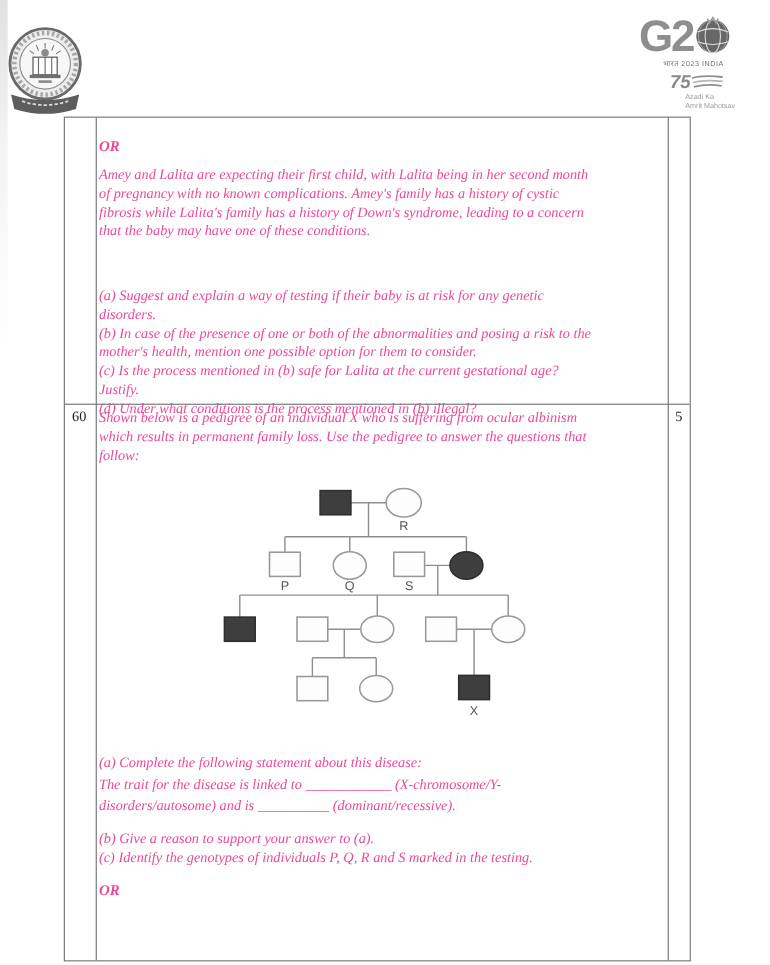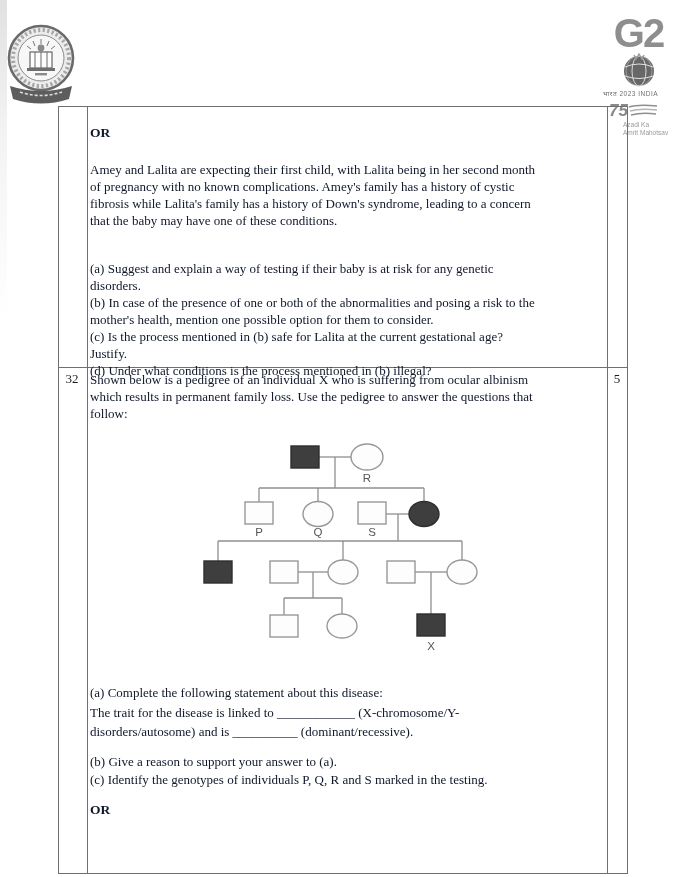--- a/index.html
+++ b/index.html
@@ -9,38 +9,38 @@
     font-family:"Liberation Serif", serif;
   }
   .scan-edge{
     position:absolute;left:0;top:0;width:7px;height:320px;
     background:linear-gradient(to bottom,#c9c9c9 0%,#e9e9e9 40%,#ffffff 100%);
     opacity:.55;
   }
   
   .cbse-logo{position:absolute;left:6px;top:22px;}
   .g20{position:absolute;left:581px;top:14px;width:115px;font-family:"Liberation Sans",sans-serif;}
-  .g20-row{display:flex;align-items:center;flex-direction:column;}
+  .g20-row{display:flex;align-items:flex-start;}
   .g20-g2{font-size:40px;font-weight:bold;color:#8e8e8e;letter-spacing:-2px;line-height:38px;}
   .g20-india{font-size:6.5px;color:#6f6f6f;letter-spacing:.5px;padding-left:22px;margin-top:1px;white-space:nowrap;}
   .amrit{margin-top:5px;padding-left:28px;}
   .amrit-row{display:flex;align-items:flex-start;}
   .amrit-75{font-size:17px;font-style:italic;font-weight:bold;color:#8a8a8a;line-height:15px;}
   .amrit-text{font-size:6.5px;color:#9a9a9a;line-height:7.5px;margin-top:2px;padding-left:14px;}
   
   .doc-table{position:absolute;left:58px;top:106px;width:568px;height:766px;border:1px solid #6f6f6f;}
   .vline{position:absolute;top:0;bottom:0;width:1px;background:#6f6f6f;}
   .vline.c1{left:28px;}
   .vline.c2{left:548px;}
   .hline{position:absolute;left:0;right:0;height:1px;background:#6f6f6f;top:260px;}
   
-  .txt{position:absolute;left:90px;font-size:13px;line-height:17px;white-space:pre;color:#0f172a;}
+  .txt{position:absolute;left:90px;font-size:13px;line-height:17px;white-space:pre;color:#ec4899;font-style:italic;}
   .bold{font-weight:bold;font-size:13.5px;}
   .or-top{top:124px;}
-  .q-or-intro{top:161px;}
+  .q-or-intro{top:150px;}
   .q-or-parts{top:260px;}
   .qnum{position:absolute;left:58px;width:28px;top:371px;text-align:center;font-size:13px;}
   .qmark{position:absolute;left:607px;width:20px;top:371px;text-align:center;font-size:13px;}
   .q32-intro{top:371px;}
   .q32-parta{top:683px;line-height:19.5px;}
   .q32-partsbc{top:753px;line-height:17.5px;}
   .or-bottom{top:801px;}
   
   .pedigree{position:absolute;left:190px;top:438px;}
   .ped-line{stroke:#8f8f8f;stroke-width:1.3;fill:none;}
@@ -118,21 +118,21 @@
 fibrosis while Lalita's family has a history of Down's syndrome, leading to a concern
 that the baby may have one of these conditions.</div>
 <div class="txt q-or-parts">(a) Suggest and explain a way of testing if their baby is at risk for any genetic
 disorders.
 (b) In case of the presence of one or both of the abnormalities and posing a risk to the
 mother's health, mention one possible option for them to consider.
 (c) Is the process mentioned in (b) safe for Lalita at the current gestational age?
 Justify.
 (d) Under what conditions is the process mentioned in (b) illegal?</div>
 
-<div class="qnum">32</div>
+<div class="qnum">60</div>
 <div class="qmark">5</div>
 <div class="txt q32-intro">Shown below is a pedigree of an individual X who is suffering from ocular albinism
 which results in permanent family loss. Use the pedigree to answer the questions that
 follow:</div>
 
 <svg class="pedigree" width="300" height="220" viewBox="0 0 300 220">
   <g>
     <path class="ped-line" d="M129,19 H161"></path>
     <path class="ped-line" d="M145,19 V50"></path>
     <path class="ped-line" d="M69,50 H234"></path>

